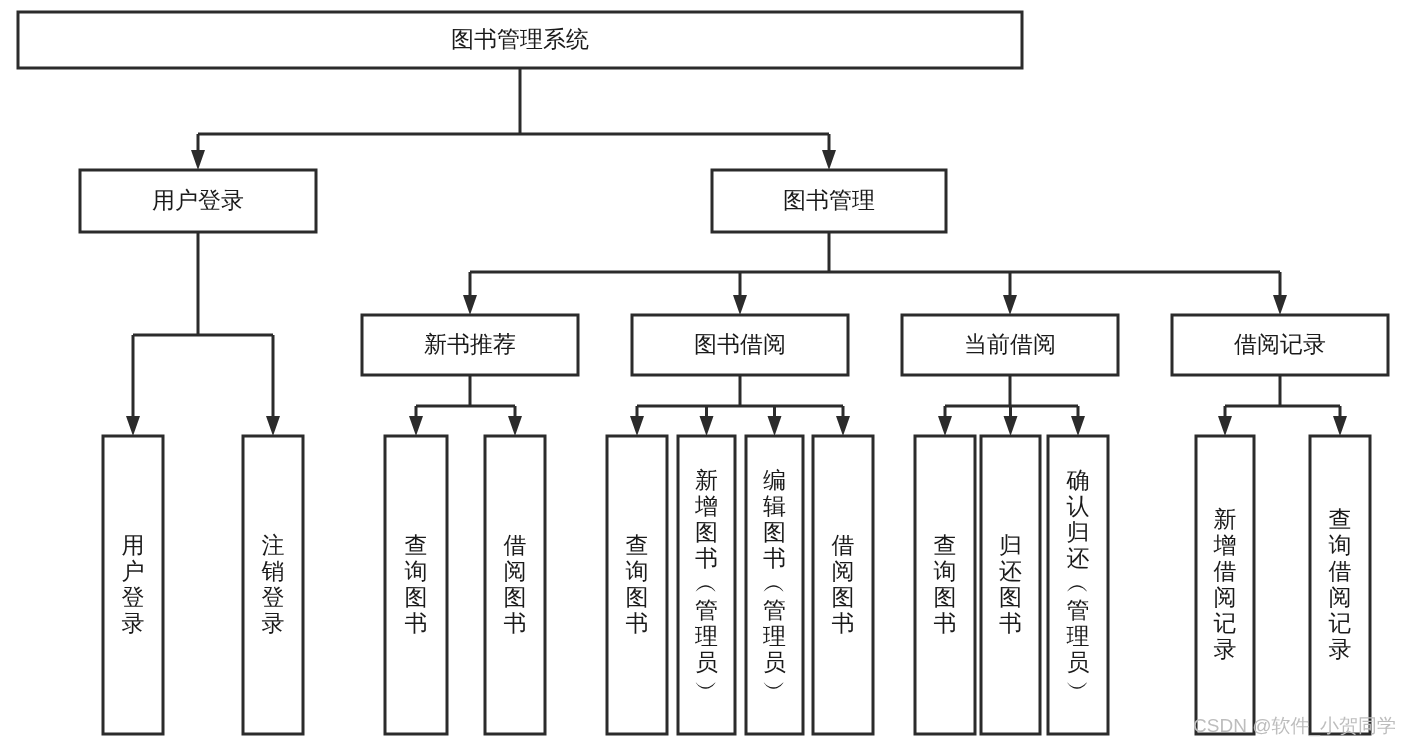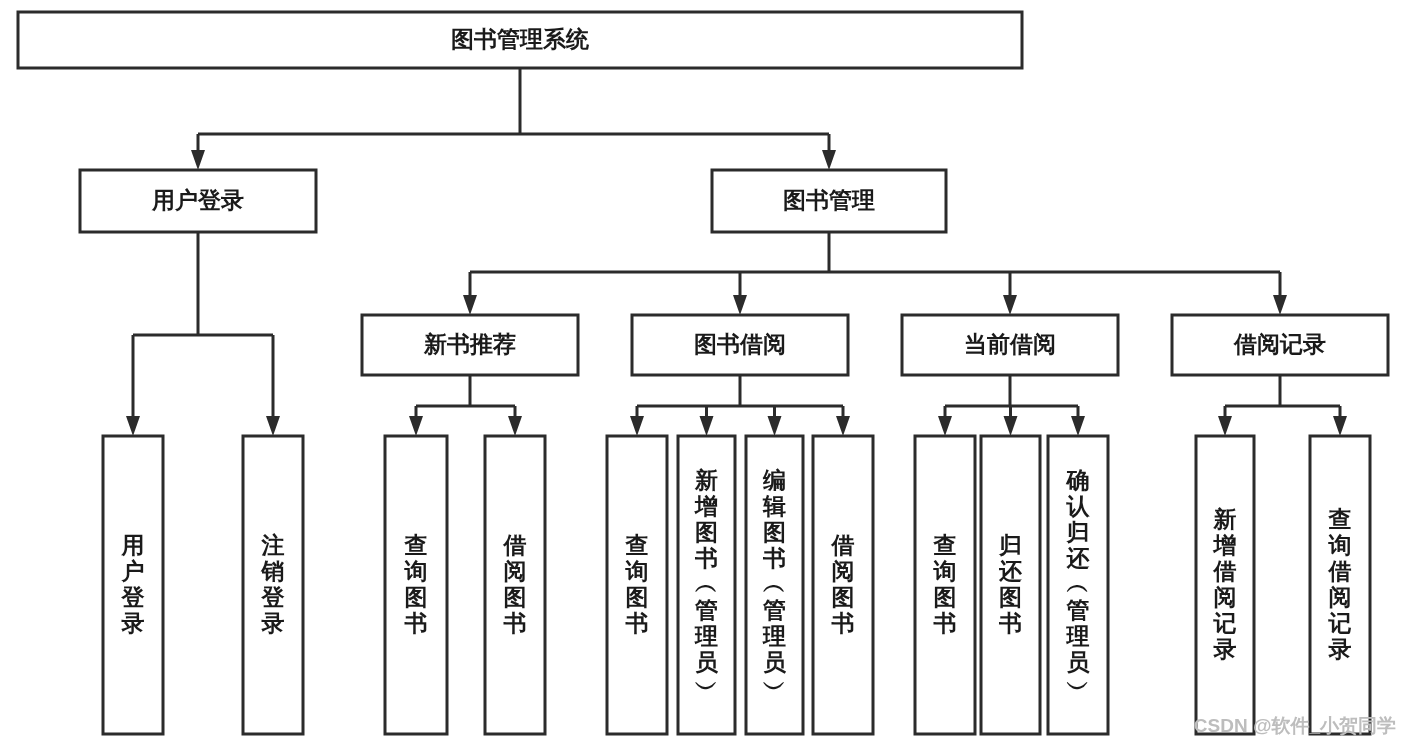--- a/index.html
+++ b/index.html
@@ -11,21 +11,20 @@
     width: 1405px;
     height: 747px;
     font-family: "Liberation Sans", "DejaVu Sans", sans-serif;
     overflow: hidden;
     position: relative;
   }
   #diagram-root {
     position: relative;
     width: 1405px;
     height: 747px;
-    font-weight: bold;
   }
   svg.canvas {
     position: absolute;
     top: 0;
     left: 0;
     width: 1405px;
     height: 747px;
   }
   .box-rect {
     fill: #ffffff;

